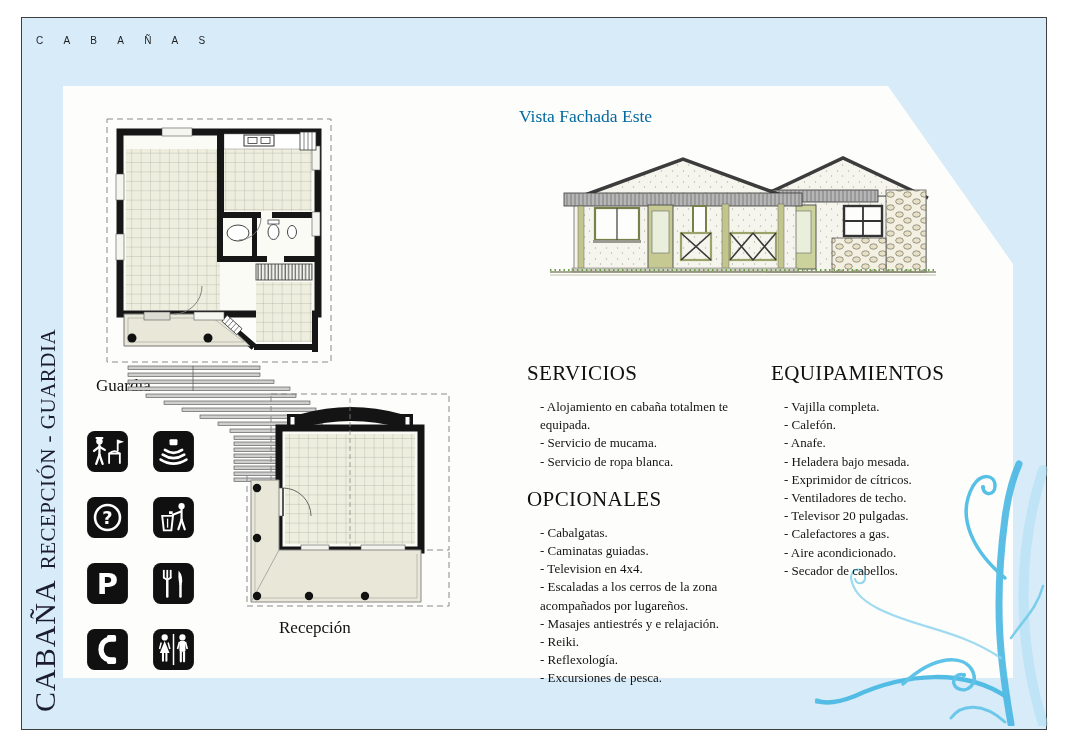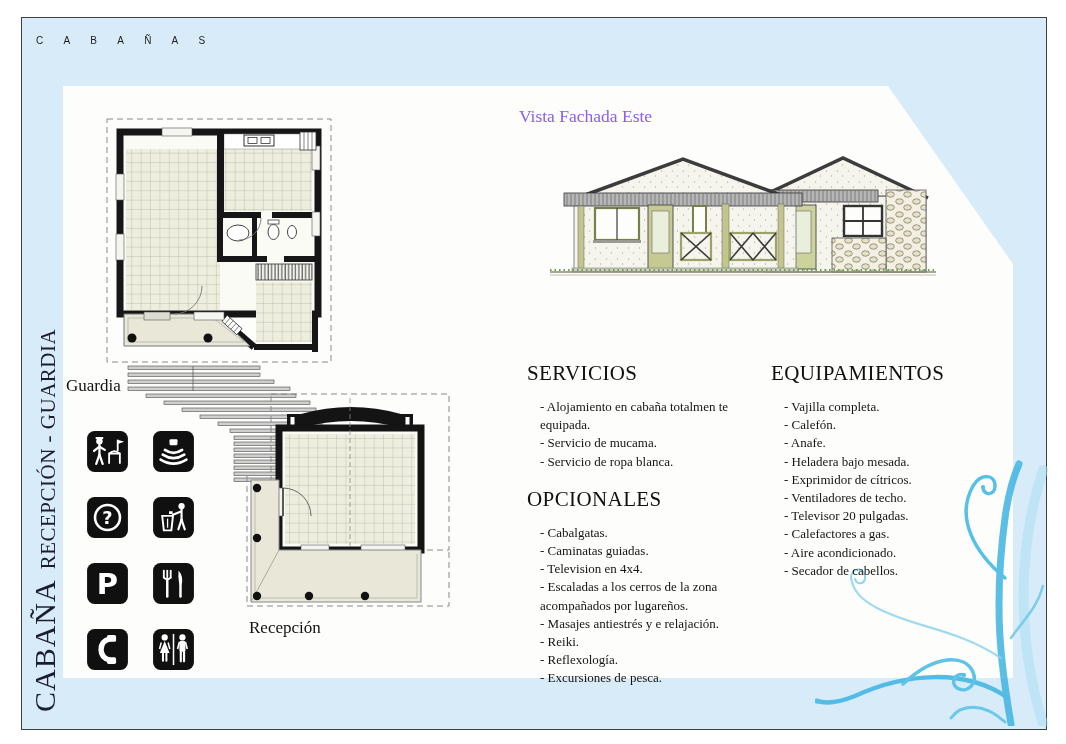--- a/index.html
+++ b/index.html
@@ -9,22 +9,22 @@
        border:1.6px solid #3f3f3f;background:#d7ebf8;}
   .white-panel{position:absolute;left:63px;top:86px;width:950px;height:592px;background:#fdfdfb;}
   .corner-wash{position:absolute;left:888px;top:86px;width:125px;height:178px;background:#d7ebf8;
        clip-path:polygon(0 0,100% 0,100% 100%);}
   .title{position:absolute;left:36px;top:35px;font-family:"Liberation Sans","DejaVu Sans",sans-serif;
        font-size:10px;letter-spacing:9px;color:#1e1e1e;font-weight:500;}
   .side-label{position:absolute;left:28px;top:712px;transform:rotate(-90deg);transform-origin:0 0;
        white-space:nowrap;color:#1c1c30;}
   .side-main{font-size:30px;letter-spacing:1px;}
   .side-sub{font-size:21px;margin-left:10px;letter-spacing:.5px;}
-  .plan-label{position:absolute;font-size:17px;color:#111;}
-  .facade-caption{position:absolute;left:519px;top:106px;font-size:17.5px;color:#8b5cf6;}
+  .plan-label{position:absolute;font-size:17px;color:#111;margin-left:30px;}
+  .facade-caption{position:absolute;left:519px;top:106px;font-size:17.5px;color:#0369a1;}
   .abs{position:absolute;}
   .col{position:absolute;z-index:2;}
   .col h3{font-size:21px;font-weight:normal;letter-spacing:.4px;margin:0 0 12px 0;color:#101010;}
   .col .opc-h{margin-top:16px;}
   .blist div{font-size:13px;line-height:1.4;color:#141414;margin-left:13px;}
   .icons-grid{position:absolute;left:86px;top:430px;display:grid;
        grid-template-columns:43px 43px;grid-auto-rows:43px;column-gap:23px;row-gap:23px;z-index:2;}
   .ic{width:43px;height:43px;display:block;}
   svg{display:block;}
   .swirl{z-index:1;}

